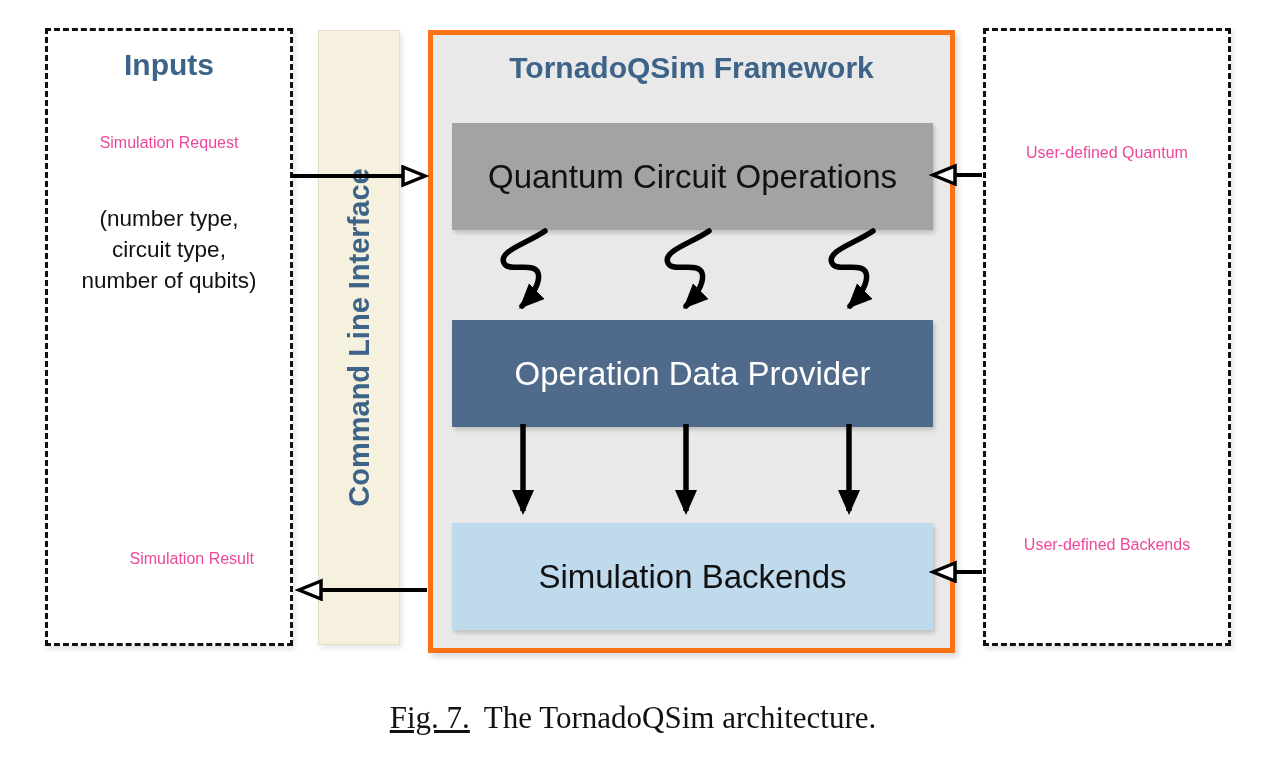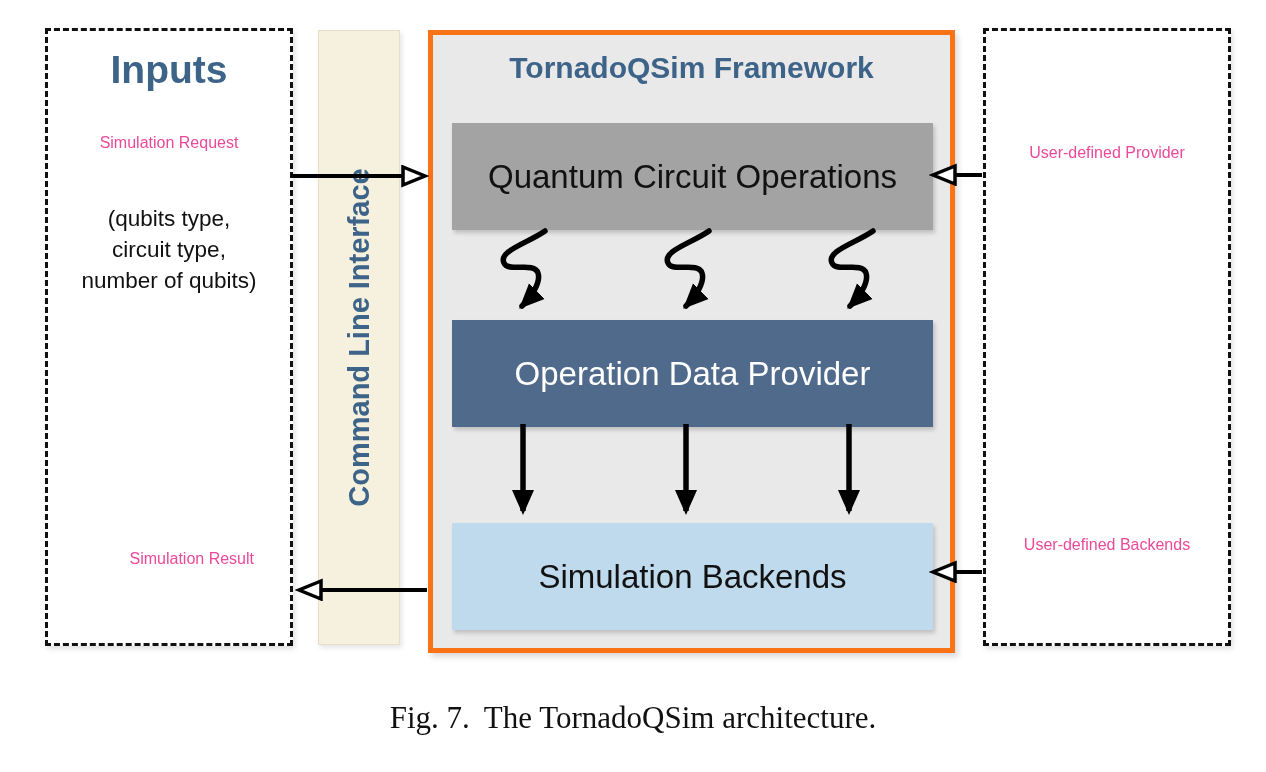--- a/index.html
+++ b/index.html
@@ -9,21 +9,21 @@
   }
   
   .panel{
     position:absolute;border:3px dashed #111111;background:#ffffff;
     box-shadow:2px 3px 5px rgba(0,0,0,0.12);
   }
   .panel-inputs{left:45px;top:28px;width:242px;height:612px;}
   .panel-custom{left:983px;top:28px;width:242px;height:612px;}
   .panel-title{
     position:absolute;left:0;width:100%;text-align:center;
-    font-size:39px;font-weight:700;color:#3D6488;line-height:1.2;
+    font-size:30px;font-weight:700;color:#3D6488;line-height:1.2;
   }
   .inputs-title{top:16px;}
   .custom-title{top:14px;left:50%;transform:translateX(-50%);width:230px;}
   .black-label{
     position:absolute;left:50%;transform:translateX(-50%);
     text-align:center;font-size:16px;font-weight:400;color:#ec4899;line-height:1.22;
   }
   .request-label{top:102px;width:170px;}
   .request-details{
     position:absolute;top:172px;left:0;width:100%;text-align:center;
@@ -59,51 +59,51 @@
   .layer-ops{top:88px;background:#a3a3a3;color:#111111;}
   .layer-provider{top:285px;background:#4F6A8B;color:#ffffff;}
   .layer-backends{top:488px;background:#BFD9ED;color:#111111;}
   
   .arrows{position:absolute;left:0;top:0;width:1266px;height:772px;pointer-events:none;}
   
   .caption{
     position:absolute;left:0;top:700px;width:100%;text-align:center;
     font-family:"Liberation Serif", serif;font-size:31px;color:#111111;
   }
-  .caption .fig-label{margin-right:14px;}
+  .caption .fig-label{margin-right:14px;text-decoration:underline;}
 </style>
 </head>
 <body>
 
 <div class="canvas">
 
   <div class="panel panel-inputs">
     <div class="panel-title inputs-title">Inputs</div>
     <div class="black-label request-label">Simulation Request</div>
     <div class="request-details">
-      <div>(qubits type,</div>
+      <div>(number type,</div>
       <div>circuit type,</div>
       <div>number of qubits)</div>
     </div>
     <div class="black-label result-label">Simulation Result</div>
   </div>
 
   <div class="cli-bar">
     <span class="cli-text">Command Line Interface</span>
   </div>
 
   <div class="framework">
     <div class="fw-title">TornadoQSim Framework</div>
     <div class="layer layer-ops">Quantum Circuit Operations</div>
     <div class="layer layer-backends">Simulation Backends</div>
     <div class="layer layer-provider">Operation Data Provider</div>
   </div>
 
   <div class="panel panel-custom">
-    <div class="black-label circuits-label">User-defined Provider</div>
+    <div class="black-label circuits-label">User-defined Quantum</div>
     <div class="black-label backends-label">User-defined Backends</div>
   </div>
 
   <svg class="arrows" viewBox="0 0 1266 772" xmlns="http://www.w3.org/2000/svg">
     <defs>
       <marker id="openArrow" markerWidth="28" markerHeight="24" refX="23" refY="11" orient="auto" markerUnits="userSpaceOnUse">
         <path d="M2,2 L24,11 L2,20 Z" fill="#ffffff" stroke="#000000" stroke-width="3.5"></path>
       </marker>
       <marker id="solidArrow" markerWidth="28" markerHeight="26" refX="21" refY="12" orient="auto" markerUnits="userSpaceOnUse">
         <path d="M0,1 L25,12 L0,23 Z" fill="#000000"></path>

